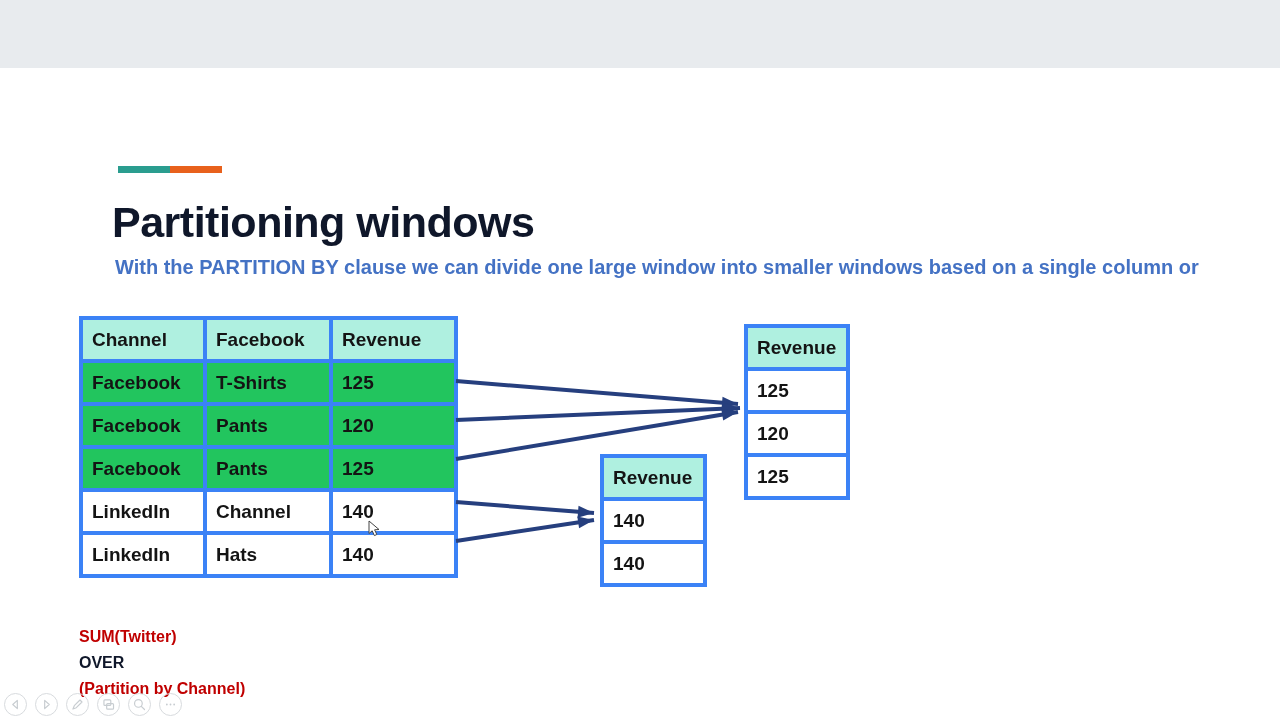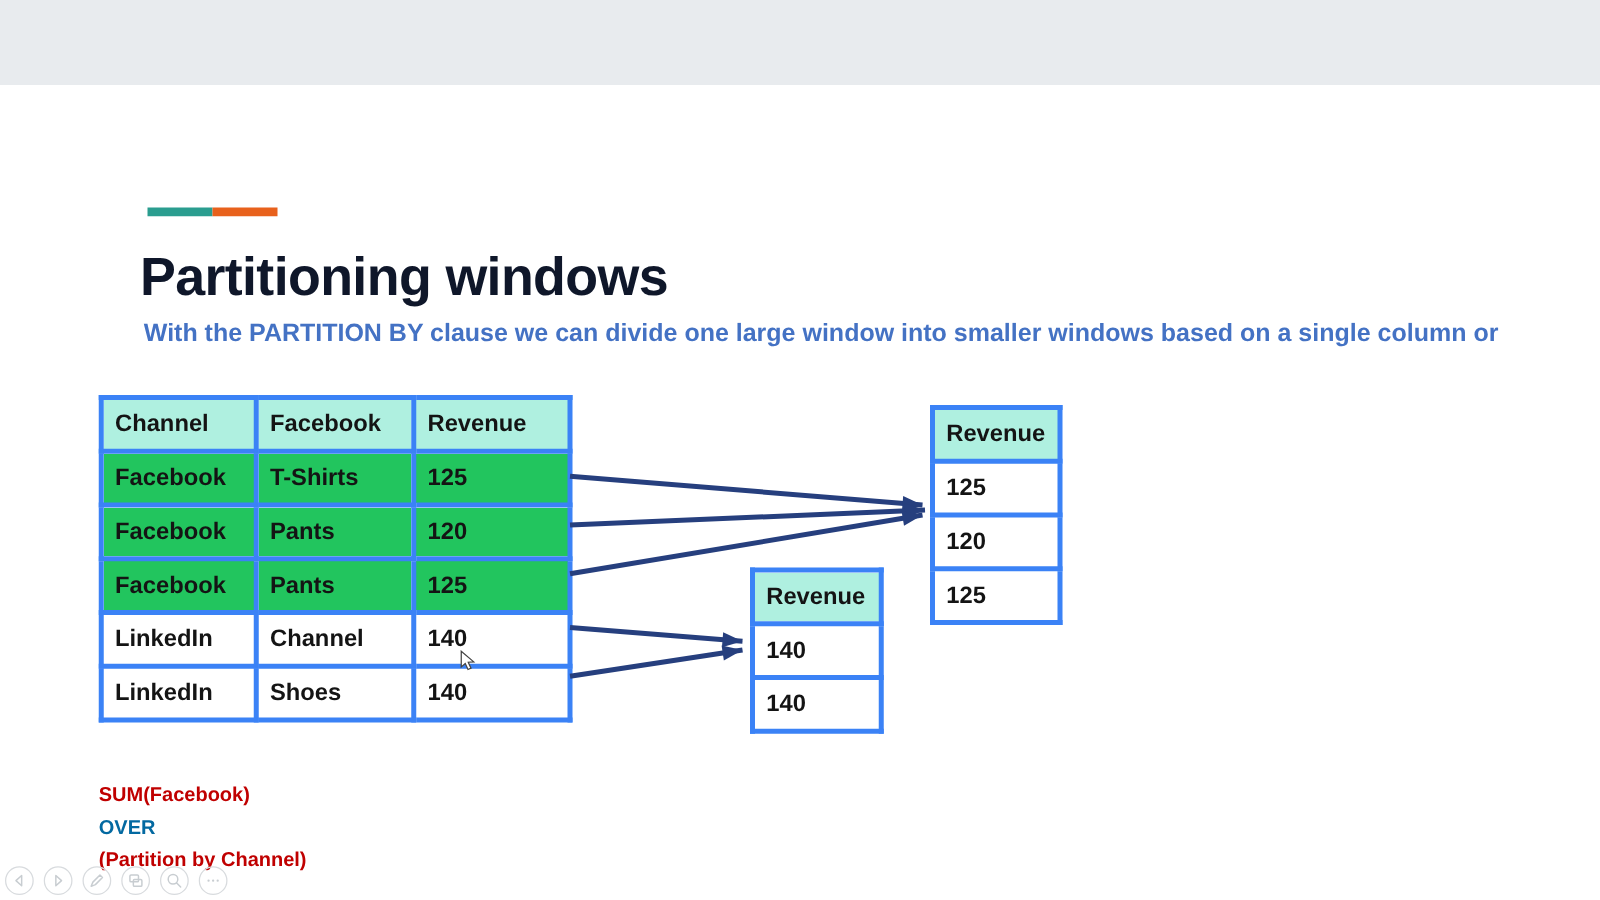--- a/index.html
+++ b/index.html
@@ -31,21 +31,21 @@
   table.dia tr.hl td{background:#22c55e;}
   #main-table{left:79px;top:316px;width:375px;}
   #ptable-a{left:744px;top:324px;width:106px;}
   #ptable-b{left:600px;top:454px;width:107px;}
 
   #arrow-layer{position:absolute;left:0;top:0;pointer-events:none;}
   #arrow-layer line{stroke:#263f7e;stroke-width:4;}
 
   .formula{position:absolute;left:79px;top:624px;font-size:16px;font-weight:700;line-height:26px;}
   .formula .red{color:#c00000;}
-  .formula .blue{color:#0369a1;}
+  .formula .blue{color:#0f172a;}
 
   .controls{position:absolute;left:4px;top:693px;display:flex;gap:8px;}
   .ctl{
     width:23px;height:23px;border:1px solid #d8dbde;border-radius:50%;
     background:transparent;display:flex;align-items:center;justify-content:center;
     padding:0;cursor:pointer;box-sizing:border-box;
   }
   .ctl svg{stroke:#c8cdd1;fill:none;stroke-width:1.3;stroke-linejoin:round;stroke-linecap:round;}
   #cursor{position:absolute;left:368px;top:520px;pointer-events:none;}
 </style>
@@ -90,21 +90,21 @@
         <td>Pants</td>
         <td>125</td>
       </tr>
       <tr>
         <td>LinkedIn</td>
         <td>Channel</td>
         <td>140</td>
       </tr>
       <tr>
         <td>LinkedIn</td>
-        <td>Shoes</td>
+        <td>Hats</td>
         <td>140</td>
       </tr>
     </tbody>
 </table>
 
 <svg id="arrow-layer" width="1280" height="720">
   <defs>
     <marker id="ah" markerUnits="userSpaceOnUse" markerWidth="20" markerHeight="16" refX="18" refY="8" orient="auto">
       <path d="M2,2 L18,8 L2,14 Z" fill="#263f7e"></path>
     </marker>
@@ -141,21 +141,21 @@
       <tr>
         <td>140</td>
       </tr>
       <tr>
         <td>140</td>
       </tr>
     </tbody>
 </table>
 
 <div class="formula">
-  <div class="red">SUM(Facebook)</div>
+  <div class="red">SUM(Twitter)</div>
   <div class="blue">OVER</div>
   <div class="red">(Partition by Channel)</div>
 </div>
 
 <svg id="cursor" width="14" height="17" viewBox="0 0 14 17">
   <path d="M1,1 L1,13.5 L4.2,10.8 L6.4,15.6 L8.8,14.5 L6.6,9.8 L11,9.5 Z" fill="#ffffff" stroke="#444444" stroke-width="1"></path>
 </svg>
 
 <div class="controls">
   <button class="ctl">

